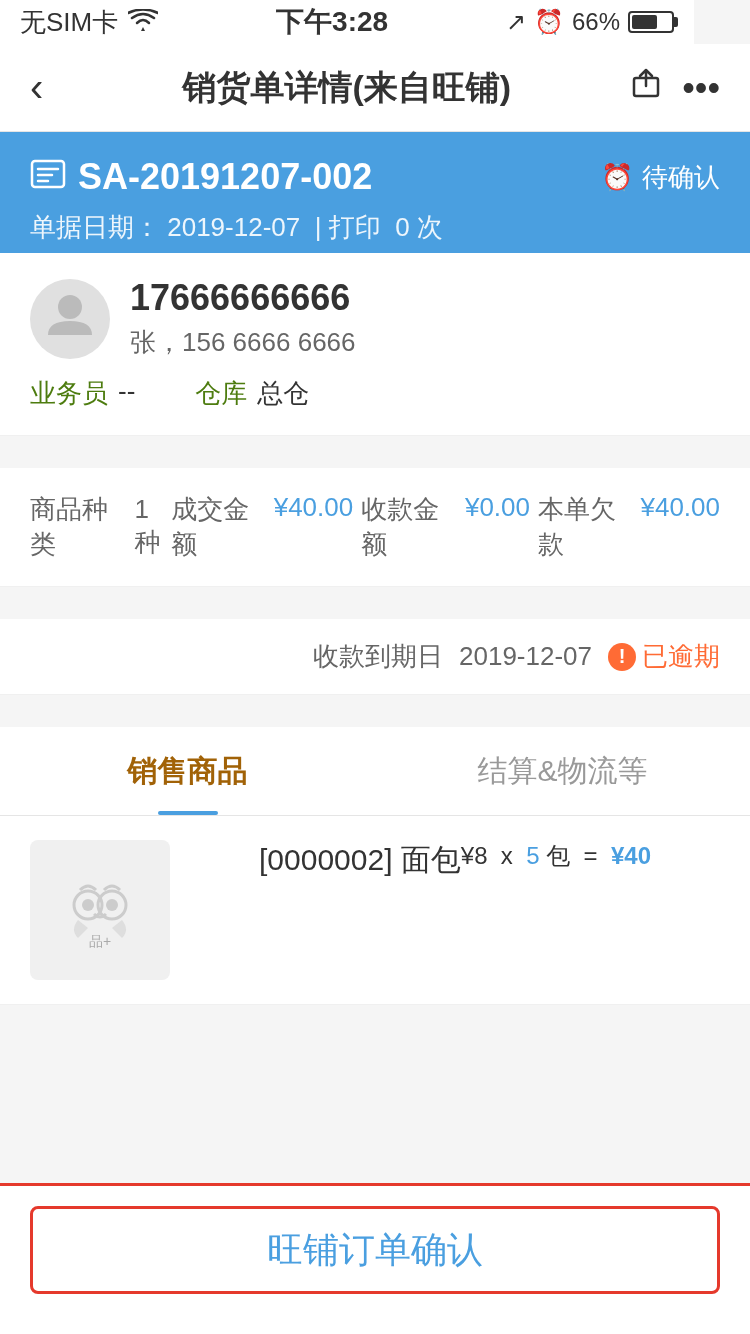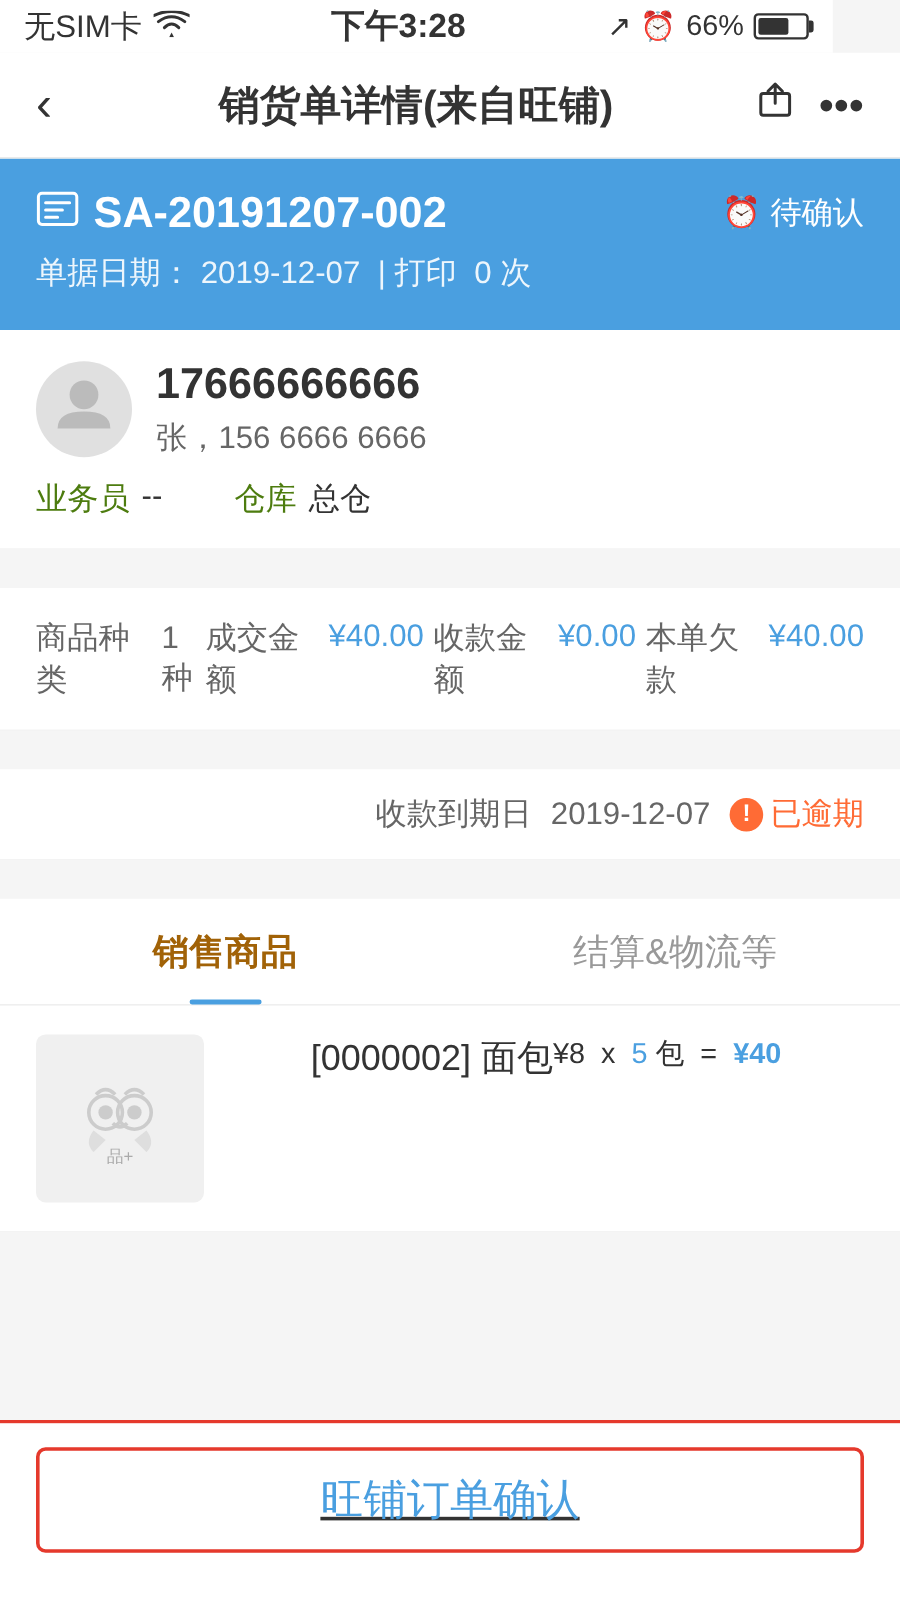--- a/index.html
+++ b/index.html
@@ -100,21 +100,21 @@
     }
     .nav-action-icon {
       font-size: 36px;
       color: #333;
       cursor: pointer;
     }
 
     
     .order-header {
       background: #4a9fe0;
-      padding: 24px 30px 30px;
+      padding: 24px 30px 8px;
       color: #fff;
     }
     .order-id-row {
       display: flex;
       align-items: center;
       justify-content: space-between;
       margin-bottom: 12px;
     }
     .order-id {
       display: flex;
@@ -339,21 +339,20 @@
 
     
     .bottom-bar {
       position: fixed;
       bottom: 0;
       left: 0;
       width: 750px;
       background: #fff;
       padding: 20px 30px 40px;
       border-top: 3px solid #e5392c;
-      text-decoration: underline;
     }
     .confirm-btn {
       width: 100%;
       height: 88px;
       background: #fff;
       border: 3px solid #e5392c;
       border-radius: 8px;
       font-size: 36px;
       color: #4a9fe0;
       cursor: pointer;

